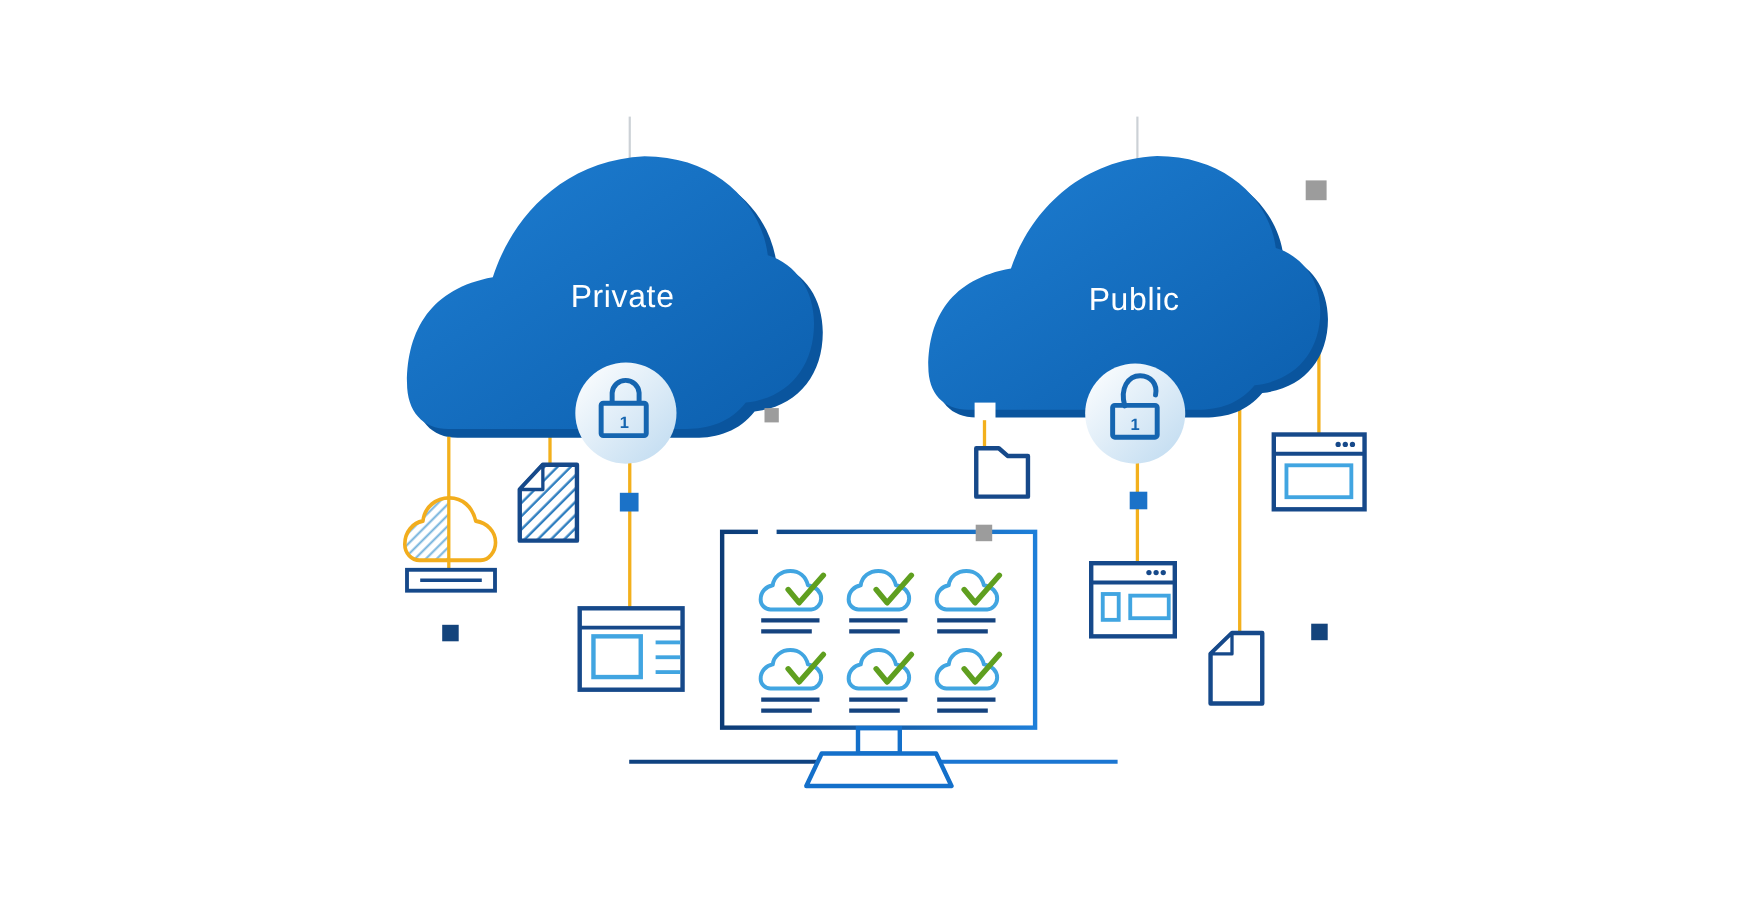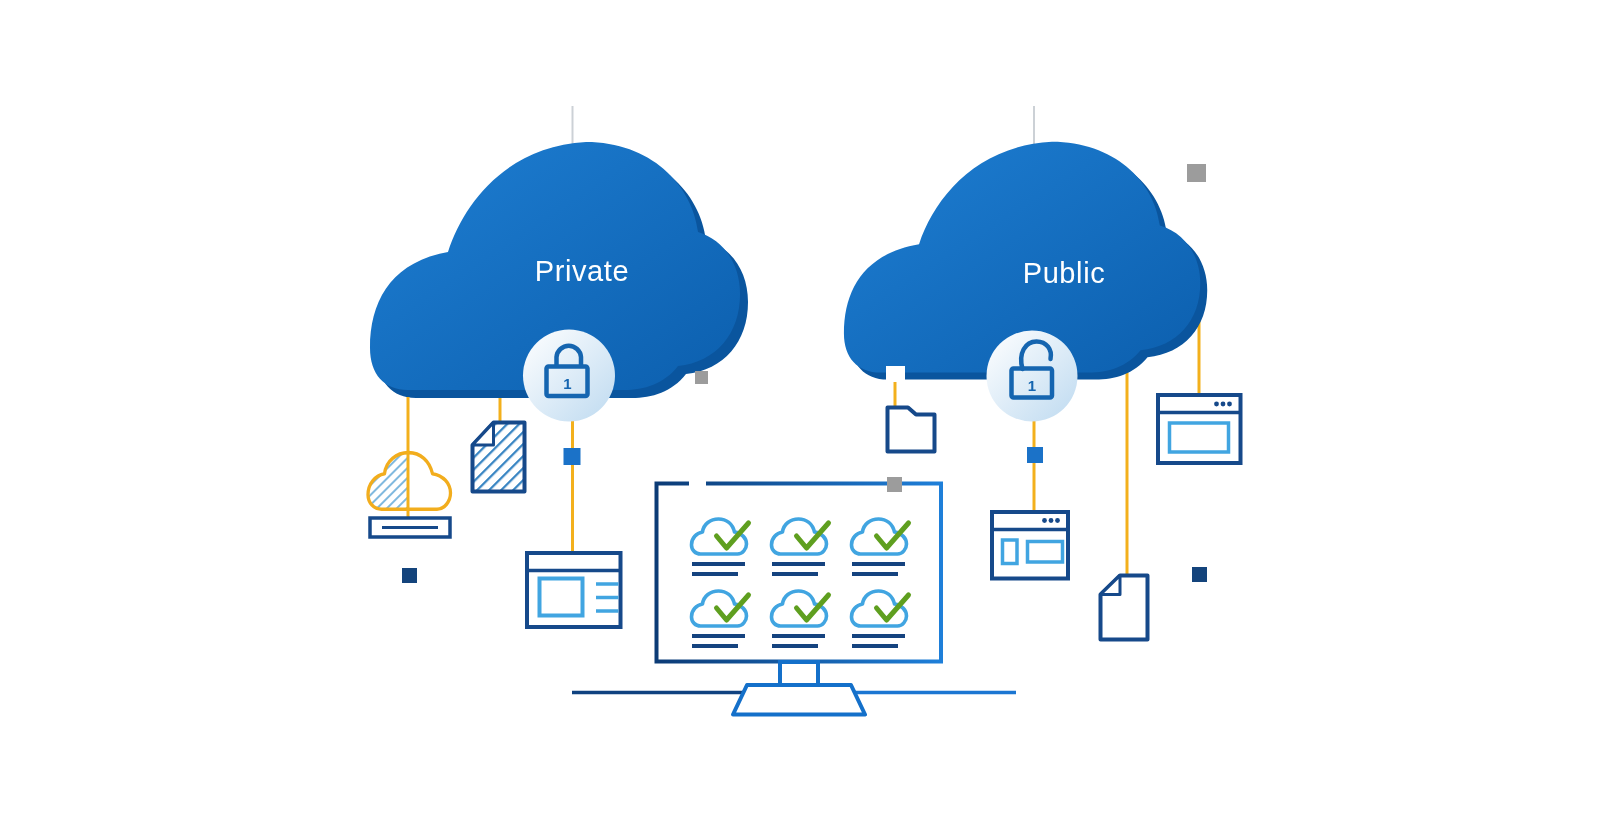--- a/index.html
+++ b/index.html
@@ -172,16 +172,16 @@
     <use href="#cloudCheckItem" transform="translate(851.5,518)"></use>
     <use href="#cloudCheckItem" transform="translate(691.5,590)"></use>
     <use href="#cloudCheckItem" transform="translate(771.5,590)"></use>
     <use href="#cloudCheckItem" transform="translate(851.5,590)"></use>
 
     <rect x="780" y="662" width="38" height="23" fill="#ffffff" stroke="#1470ca" stroke-width="4"></rect>
     <path d="M 747 685 L 851 685 L 865 714.5 L 733 714.5 Z" fill="#ffffff" stroke="#1470ca" stroke-width="4" stroke-linejoin="round"></path>
   </g>
 </svg>
 
-<div class="cloud-label" style="left:582px;top:271px;">Private</div>
-<div class="cloud-label" style="left:1064px;top:273px;">Public</div>
+<div class="cloud-label" style="left:566px;top:271px;">Private</div>
+<div class="cloud-label" style="left:1031px;top:273px;">Public</div>
 
 </div>
 
 </body></html>

